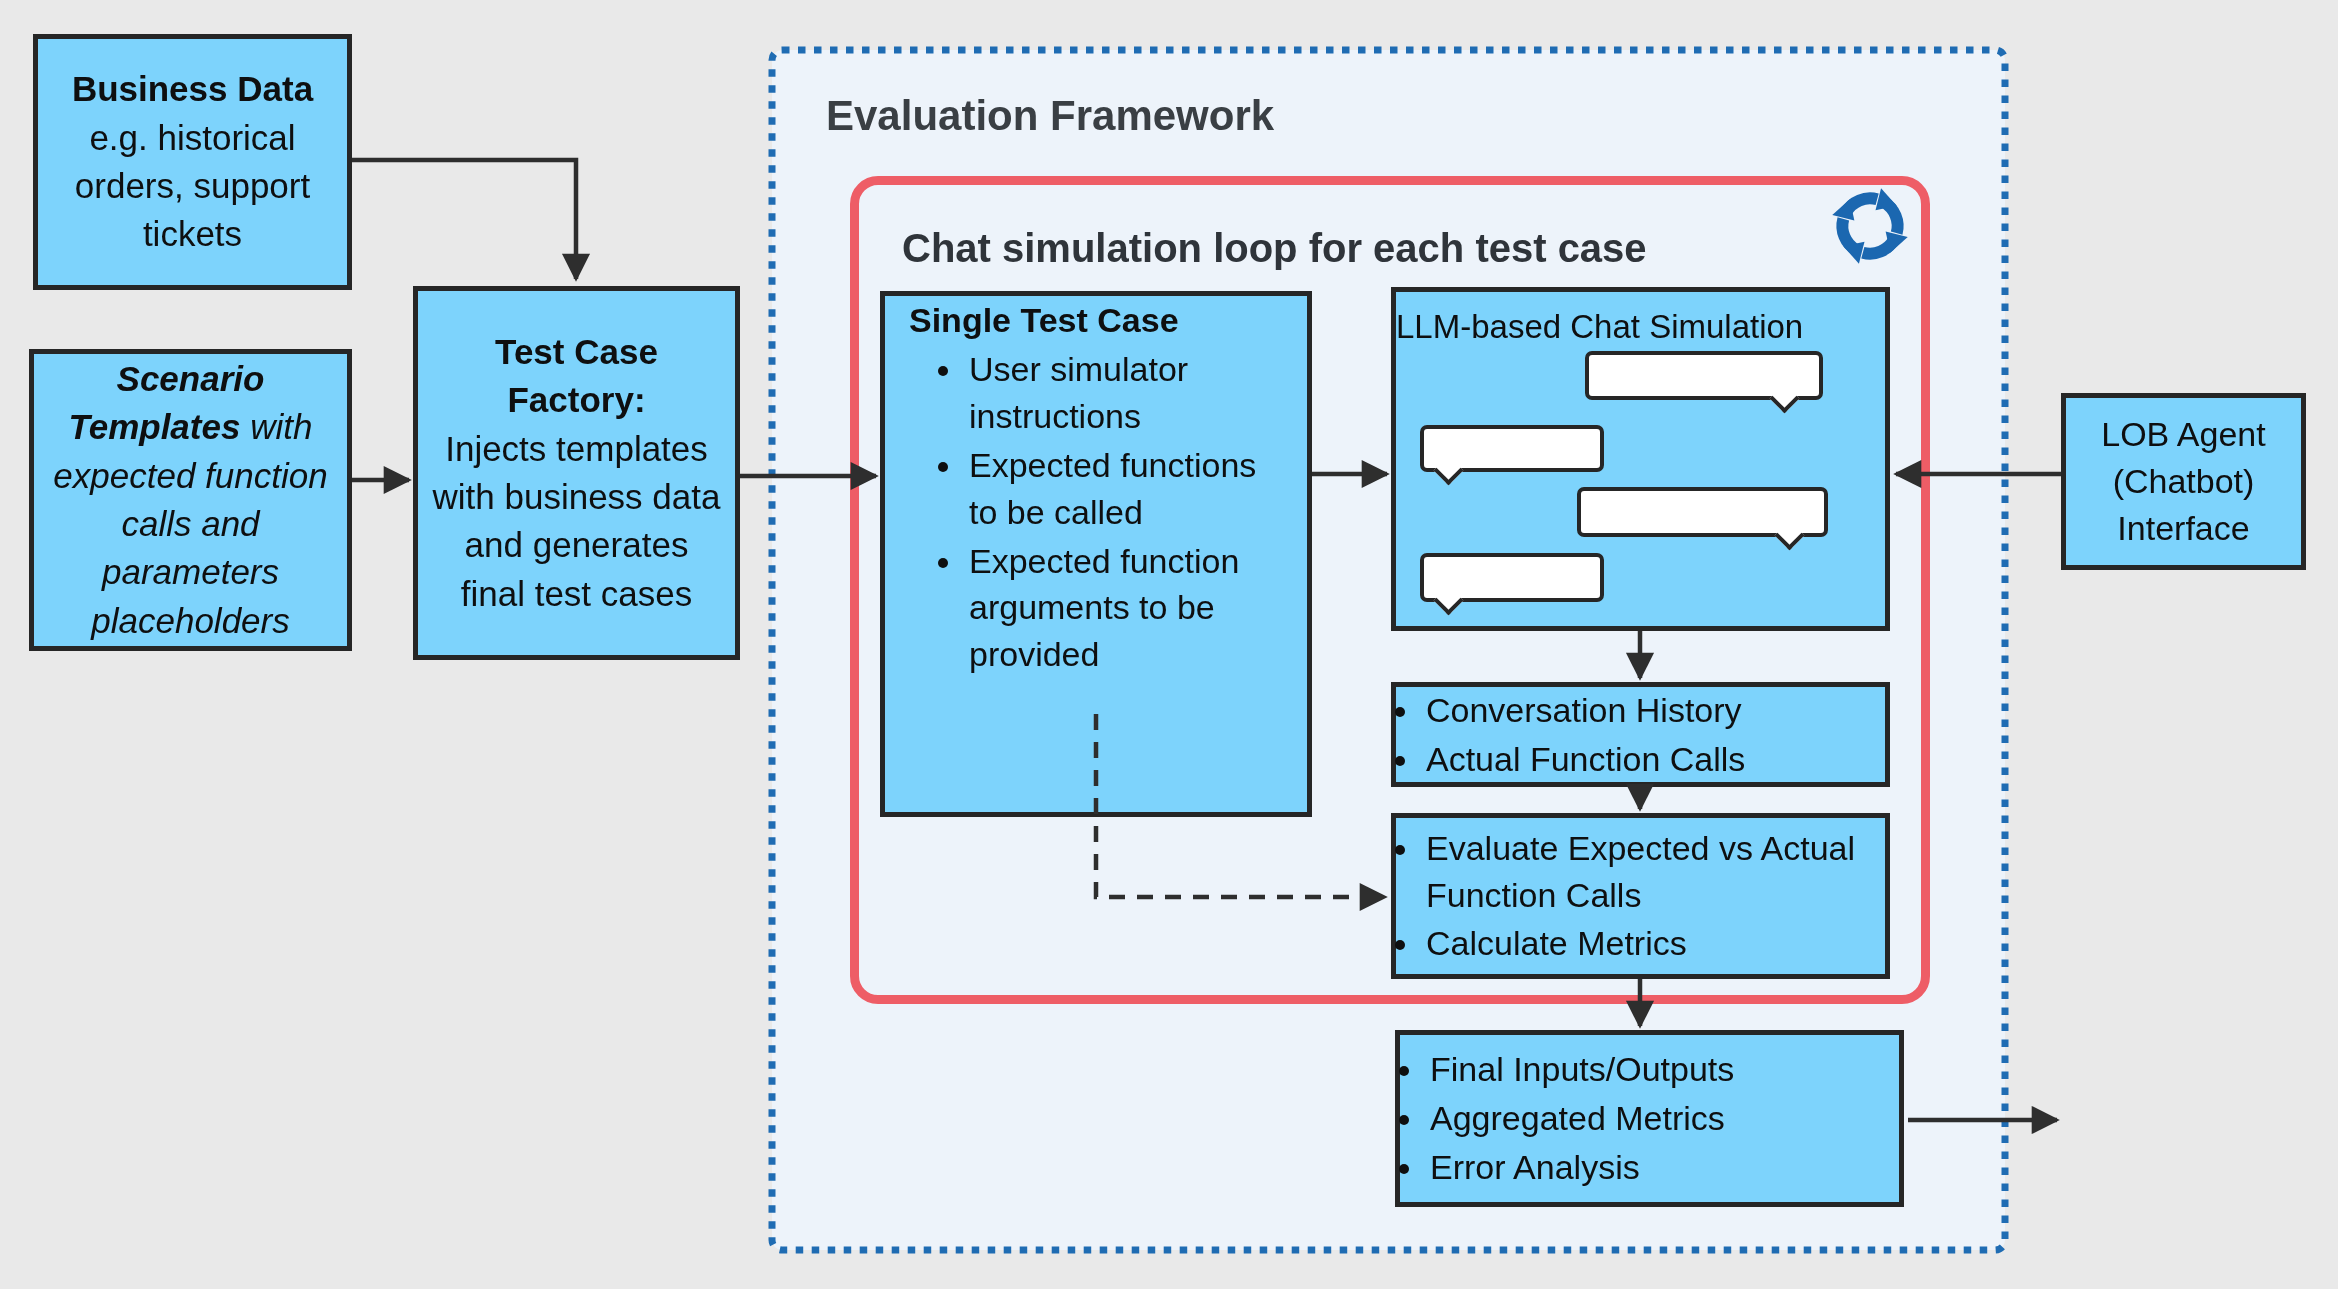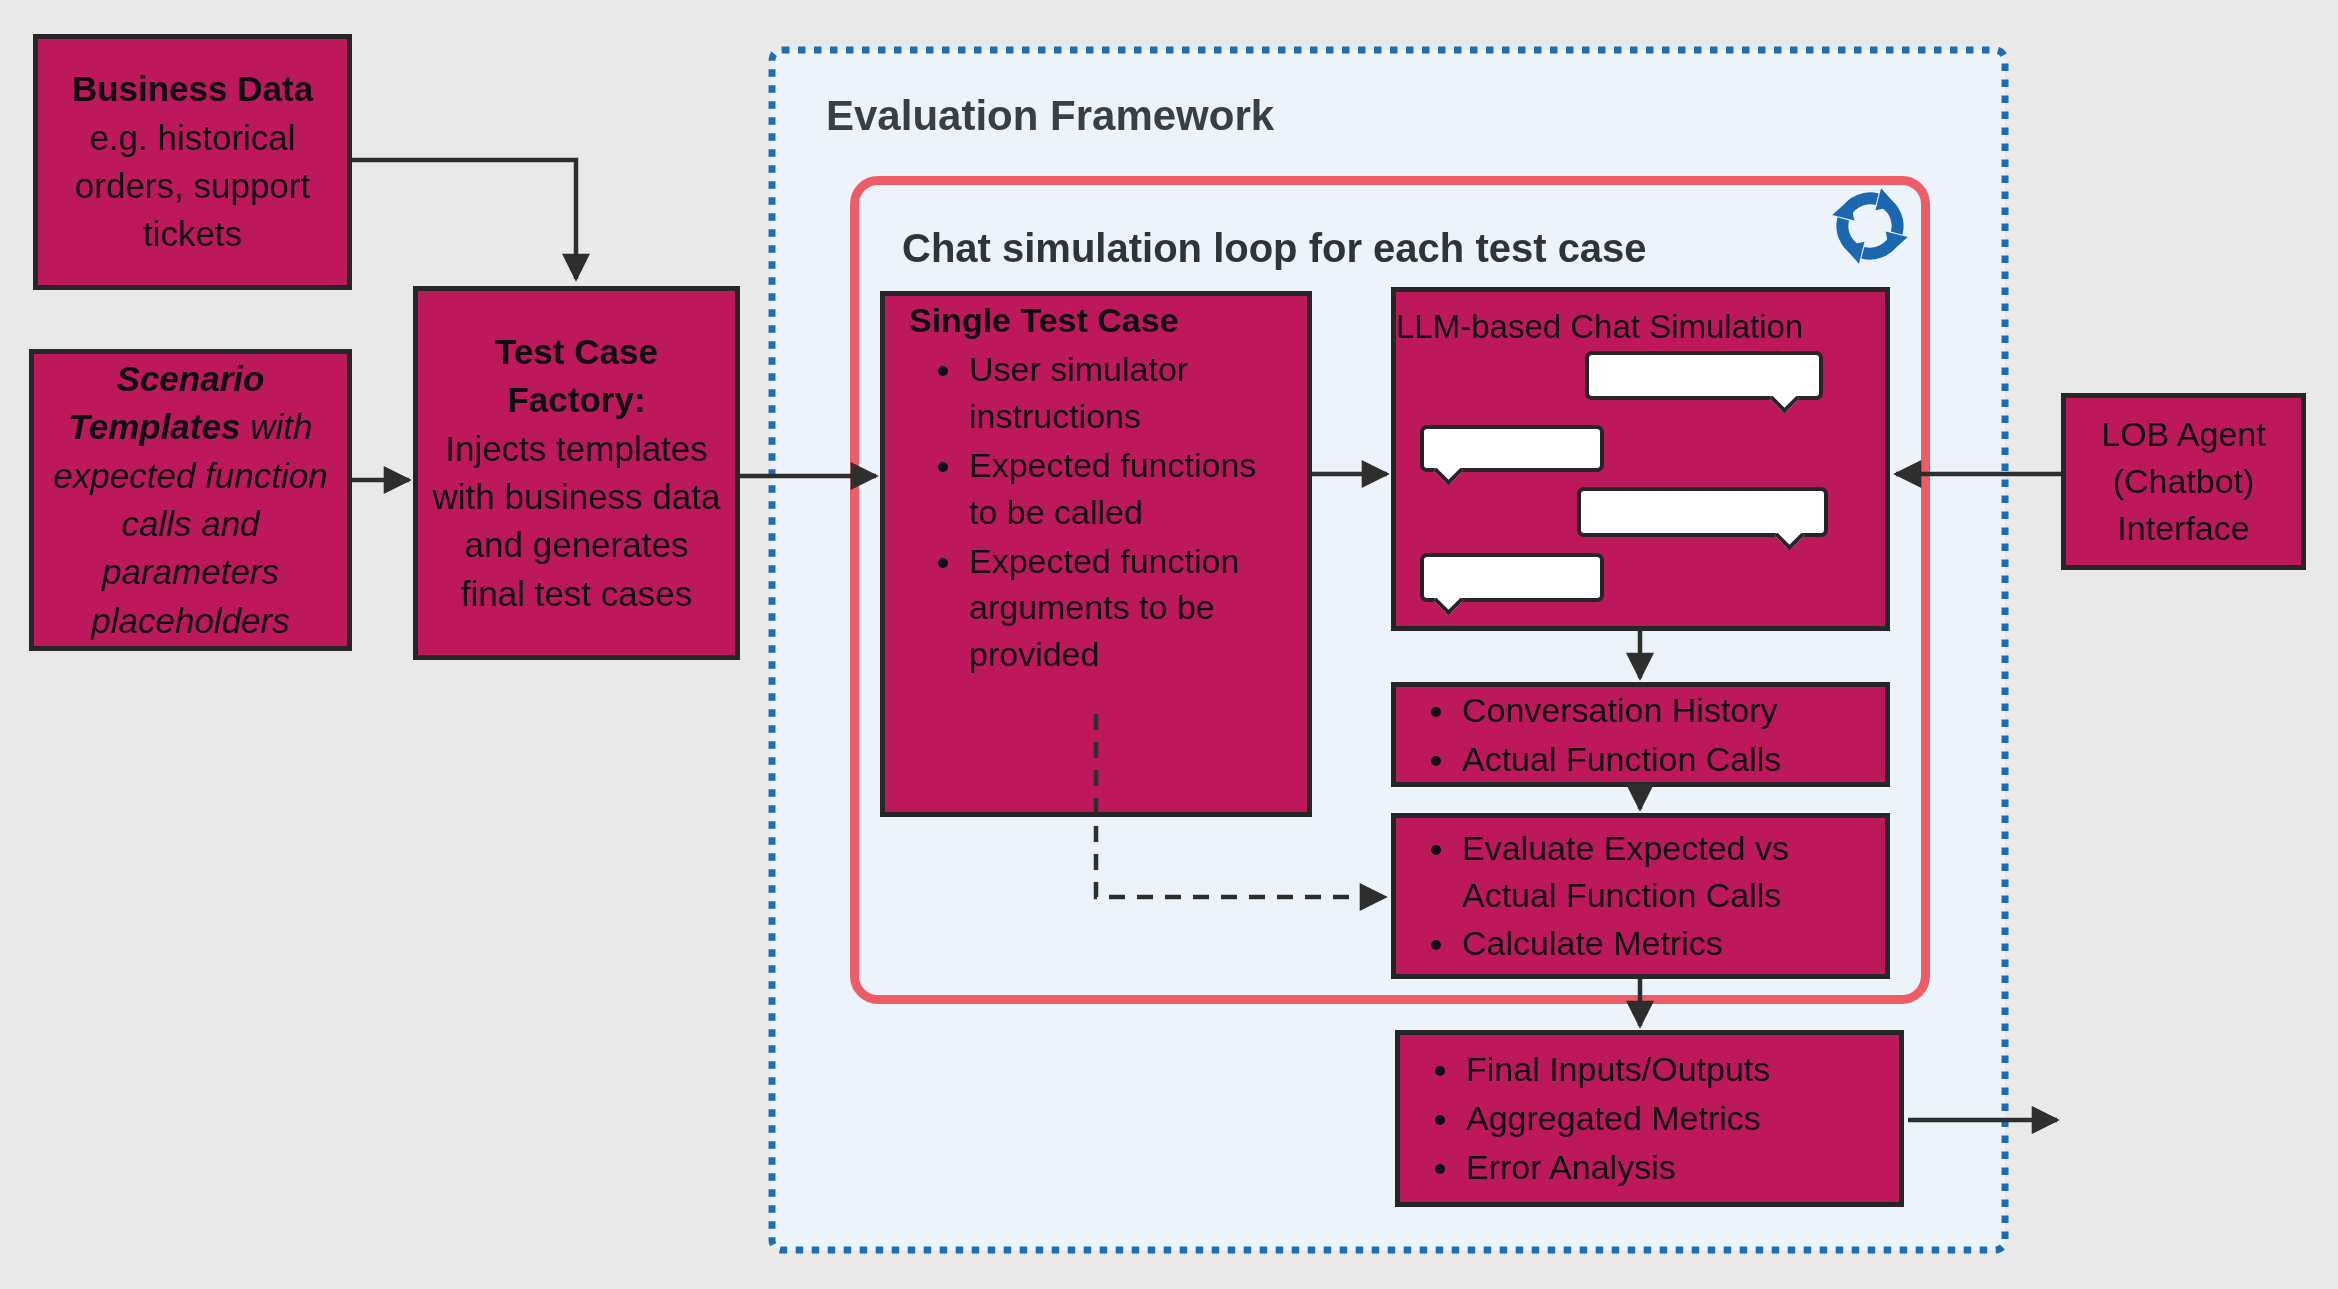--- a/index.html
+++ b/index.html
@@ -19,38 +19,38 @@
   svg.overlay{z-index:40;}
   svg.underlay{z-index:1;}
 
   .redbox{position:absolute;left:850px;top:176px;width:1080px;height:828px;
     border:9px solid var(--accent-red);border-radius:28px;box-sizing:border-box;z-index:2;}
 
   .panel-title{position:absolute;z-index:5;font-weight:700;color:var(--title-gray);}
   .frame-title{left:826px;top:92px;font-size:42px;}
   .loop-title{left:902px;top:226px;font-size:40px;color:#2f343a;}
 
-  .box{position:absolute;background:#be185d;border:5px solid var(--box-border);
+  .box{position:absolute;background:#7dd3fc;border:5px solid var(--box-border);
     box-sizing:border-box;z-index:10;color:#0e0f10;font-size:34px;line-height:1.38;}
   .center{display:flex;flex-direction:column;justify-content:center;align-items:center;text-align:center;padding:8px 14px;}
   .bold{font-weight:700;}
 
   .box-business{left:33px;top:34px;width:319px;height:256px;font-size:35px;}
   .box-scenario{left:29px;top:349px;width:323px;height:302px;font-size:35px;font-style:italic;}
   .box-factory{left:413px;top:286px;width:327px;height:374px;font-size:35px;}
   .box-single{left:880px;top:291px;width:432px;height:526px;padding:1px 24px;}
   .box-llm{left:1391px;top:287px;width:499px;height:344px;}
   .llm-title{padding-top:12px;font-size:33px;}
   .box-conversation{left:1391px;top:682px;width:499px;height:105px;display:flex;align-items:center;}
   .box-evaluate{left:1391px;top:813px;width:499px;height:166px;display:flex;align-items:center;}
   .box-final{left:1395px;top:1030px;width:509px;height:177px;display:flex;align-items:center;}
   .box-lob{left:2061px;top:393px;width:245px;height:177px;}
   .box-azure{left:2061px;top:989px;width:245px;height:270px;}
 
-  ul.blist{margin:0;padding-left:62px;list-style:disc;}
+  ul.blist{margin:0;padding-left:26px;list-style:disc;}
   ul.blist li{padding-left:4px;margin:2px 0;}
   ul.blist li::marker{color:#0e0f10;}
   .box-single ul.blist{margin-top:2px;padding-left:56px;}
 
   .bubble{position:absolute;background:#fff;border:4px solid var(--box-border);
     border-radius:7px;z-index:15;box-sizing:border-box;}
   .bubble::after{content:"";position:absolute;bottom:-13px;width:17px;height:17px;background:#fff;
     border-right:4px solid var(--box-border);border-bottom:4px solid var(--box-border);
     transform:rotate(45deg);}
   .bubble.tail-right::after{right:24px;}

